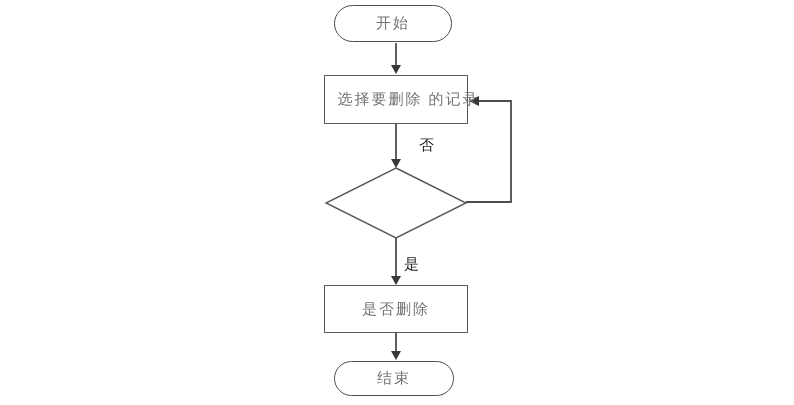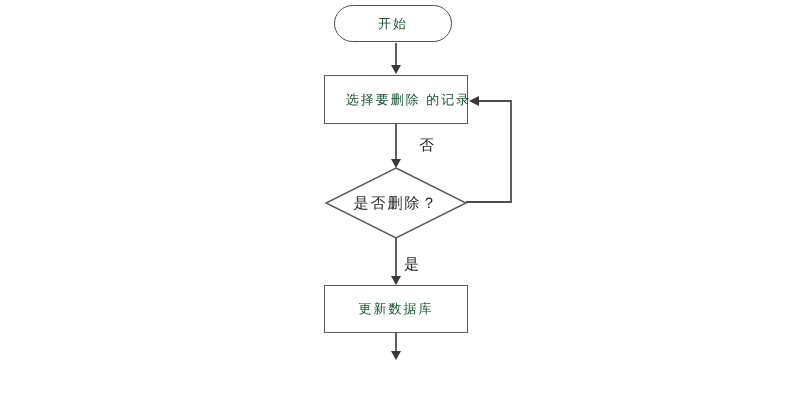--- a/index.html
+++ b/index.html
@@ -37,22 +37,22 @@
     stroke: #595959;
     stroke-width: 1.4;
   }
   .node {
     position: absolute;
     display: flex;
     align-items: center;
     justify-content: center;
     box-sizing: border-box;
     background: #ffffff;
-    color: #14532d;
-    font-size: 13px;
+    color: #737373;
+    font-size: 15px;
     letter-spacing: 2px;
     white-space: pre;
     text-align: right;
   }
   .terminator {
     border: 1.5px solid #4d4d4d;
   }
   .process {
     border: 1.4px solid #595959;
   }
@@ -109,24 +109,24 @@
   <div class="node terminator node-start">
     <span>开始</span>
   </div>
 
   <div class="node process node-select">
     <span>选择要删除 的记录</span>
   </div>
 
   <div class="edge-label edge-label-no">否</div>
 
-  <div class="diamond-text">
-    <span>是否删除？</span>
-  </div>
 
   <div class="edge-label edge-label-yes">是</div>
 
   <div class="node process node-update">
-    <span>更新数据库</span>
+    <span>是否删除</span>
   </div>
 
+  <div class="node terminator node-end">
+    <span>结束</span>
+  </div>
 
 </div>
 
 </body></html>

